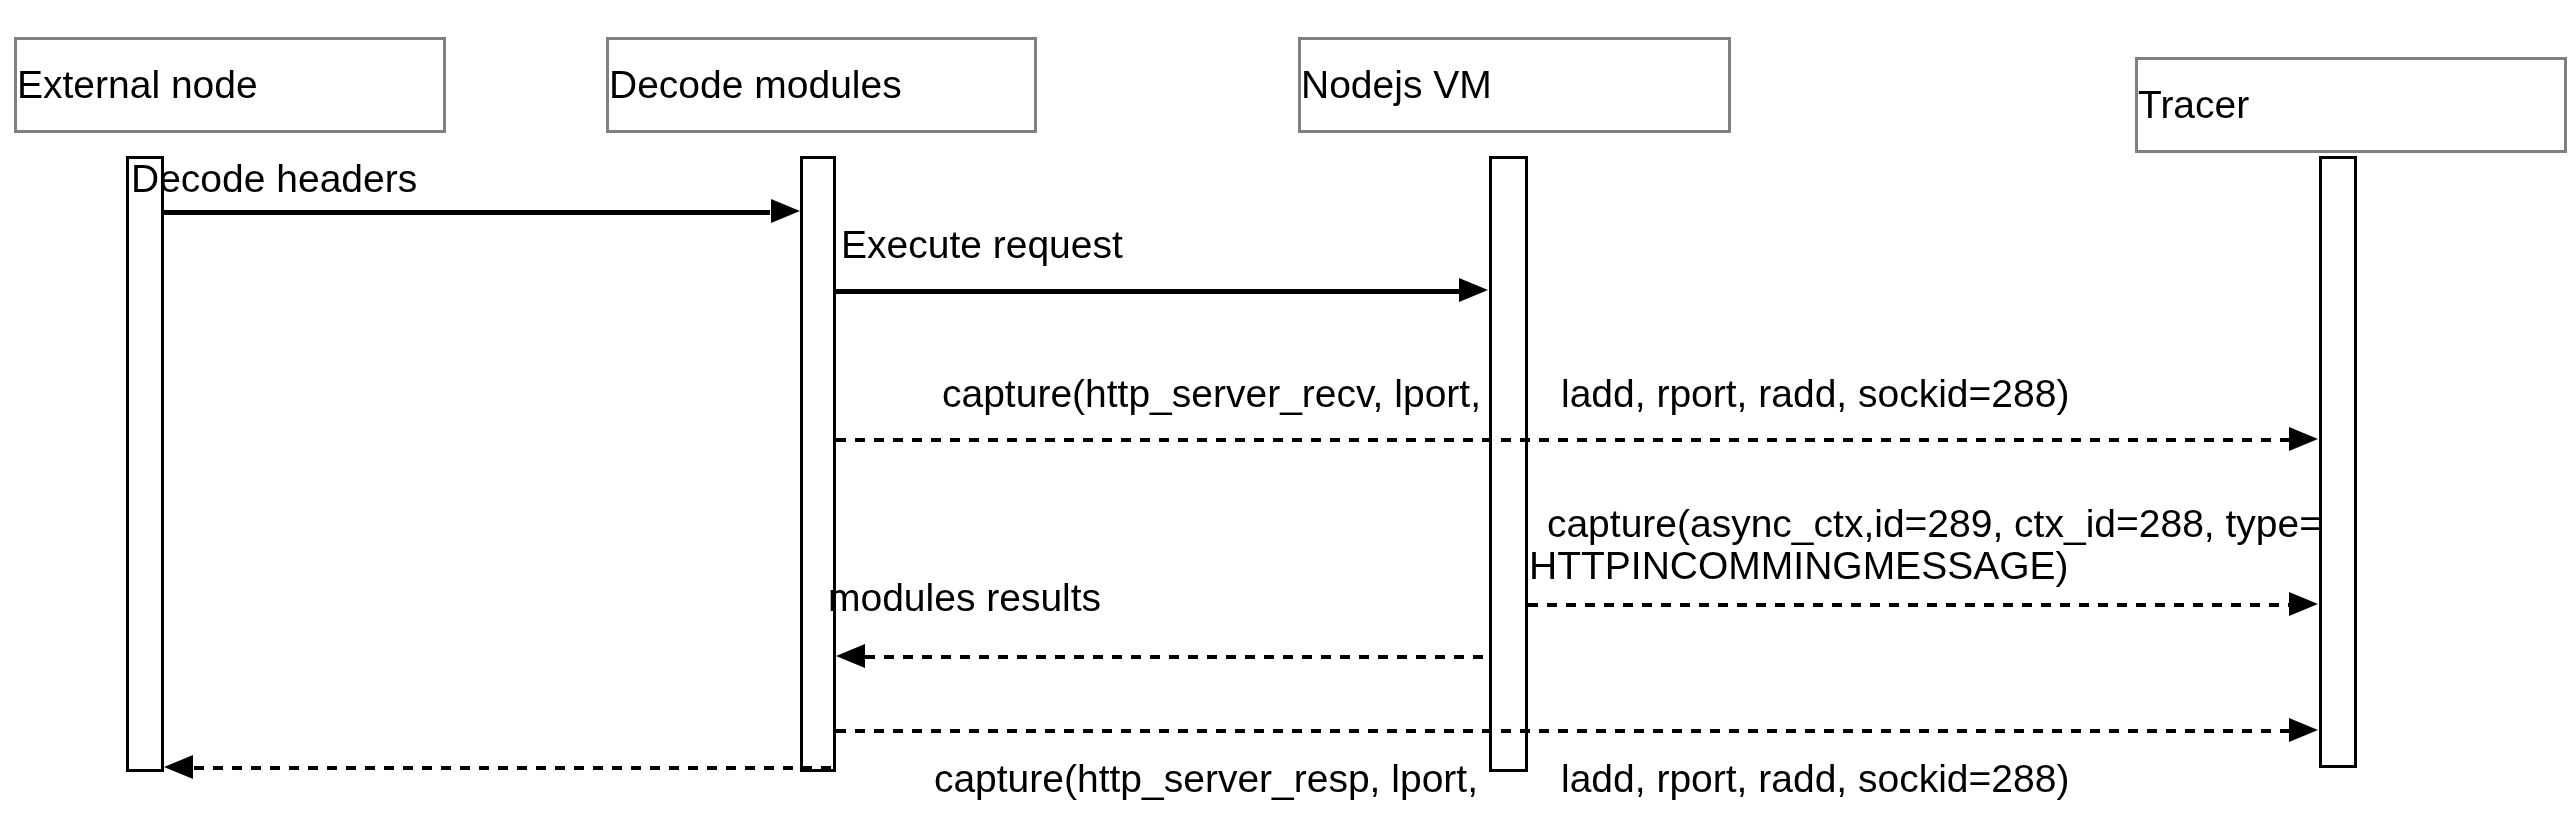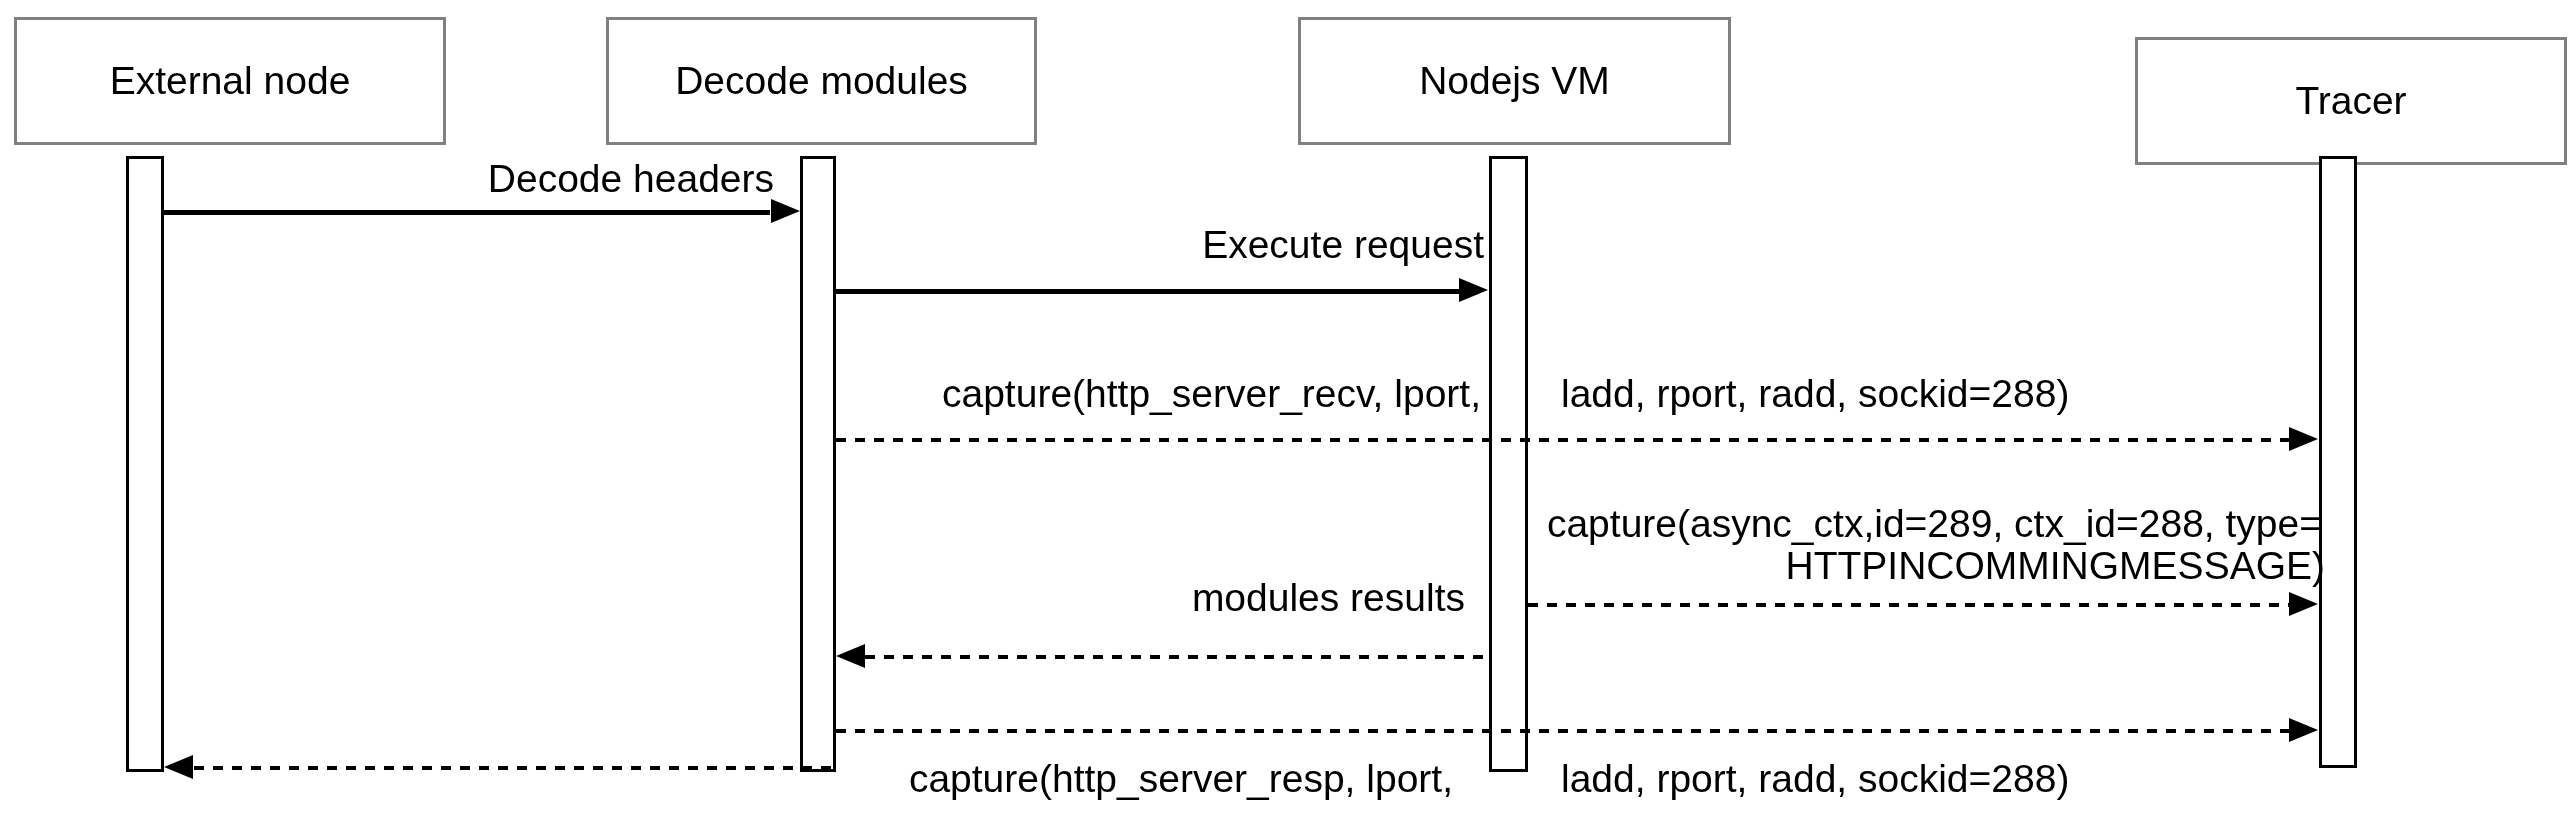--- a/index.html
+++ b/index.html
@@ -2,23 +2,23 @@
 <html style="font-size:10.2px"><head>
 <meta charset="utf-8">
 <style>
   html,body{margin:0;padding:0;background:#ffffff;}
   .canvas{
     position:relative;width:2576px;height:813px;background:#ffffff;overflow:hidden;
     font-family:"Liberation Sans","DejaVu Sans",sans-serif;color:#000;
   }
   
   .actor{
-    position:absolute;top:17px;height:128px;background:#ffffff;
+    position:absolute;top:37px;height:96px;background:#ffffff;
     border:3.8px solid #808080;box-sizing:border-box;
-    display:flex;align-items:center;justify-content:center;
+    display:flex;align-items:center;
     font-size:39px;white-space:nowrap;
   }
   .actor1{left:14px;width:432px;}
   .actor2{left:606px;width:431px;}
   .actor3{left:1298px;width:433px;}
   .actor4{left:2135px;width:432px;margin-top:20px;}
   
   .bar{
     position:absolute;background:#ffffff;border:3.8px solid #000;box-sizing:border-box;
   }
@@ -33,21 +33,21 @@
     background-image:repeating-linear-gradient(to right,#000 0 10.2px,transparent 10.2px 19px);
   }
   
   .ah{position:absolute;width:0;height:0;}
   .ah-r{border-top:12.7px solid transparent;border-bottom:12.7px solid transparent;border-left:29px solid #000;}
   .ah-l{border-top:12.7px solid transparent;border-bottom:12.7px solid transparent;border-right:29px solid #000;}
   
   .mlabel{
     position:absolute;font-size:39px;line-height:42px;white-space:nowrap;color:#000;
   }
-  .ta-c{text-align:right;}
+  .ta-c{text-align:left;}
   .ta-r{text-align:right;}
   .ta-l{text-align:right;}
 </style>
 </head>
 <body>
 
 <div class="canvas">
 
   <div class="actor actor1">
     <span>External node</span>
@@ -84,20 +84,20 @@
   <div class="mlabel ta-c" style="left:1529px;top:545px;width:796px;">HTTPINCOMMINGMESSAGE)</div>
   <div class="line-dashed" style="left:1528px;top:603px;width:762px;"></div>
   <div class="ah ah-r" style="left:2289px;top:592px;"></div>
 
   <div class="mlabel ta-c" style="left:828px;top:577px;width:637px;">modules results</div>
   <div class="ah ah-l" style="left:836px;top:644px;"></div>
   <div class="line-dashed" style="left:865px;top:655px;width:624px;"></div>
 
   <div class="line-dashed" style="left:836px;top:729px;width:1454px;"></div>
   <div class="ah ah-r" style="left:2289px;top:718px;"></div>
-  <div class="mlabel ta-r" style="left:816px;top:758px;width:637px;">capture(http_server_resp, lport,</div>
+  <div class="mlabel ta-r" style="left:841px;top:758px;width:637px;">capture(http_server_resp, lport,</div>
   <div class="mlabel ta-l" style="left:1561px;top:758px;">ladd, rport, radd, sockid=288)</div>
 
   <div class="ah ah-l" style="left:164px;top:755px;"></div>
   <div class="line-dashed" style="left:194px;top:766px;width:642px;"></div>
 
 </div>
 
 
 </body></html>

